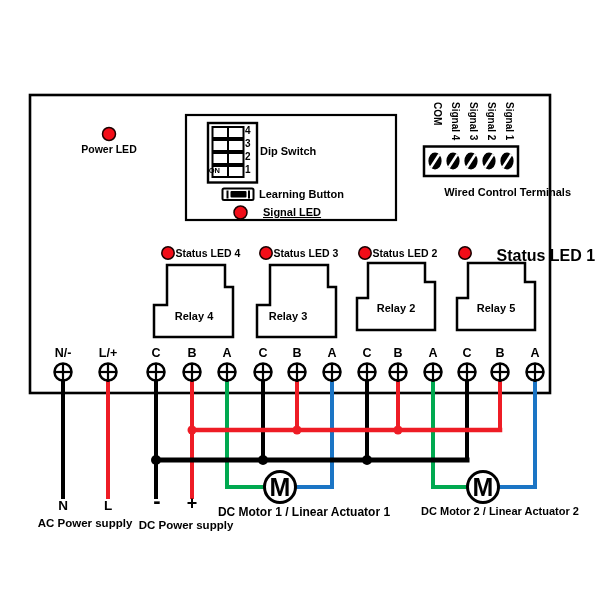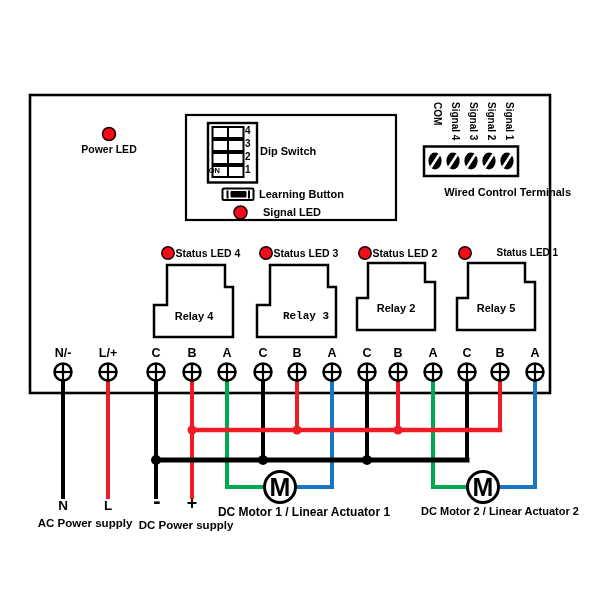--- a/index.html
+++ b/index.html
@@ -200,21 +200,21 @@
       <text x="483" y="496" text-anchor="middle" class="m-sym">M</text>
     </g>
   </svg>
 
 
   <div class="lbl ctr" style="left:59px;top:143.5px;width:100px;font-size:10.5px;">Power LED</div>
 
   <div class="lbl" style="left:260px;top:146px;font-size:11px;">Dip Switch</div>
   <div class="lbl" style="left:204px;top:167px;width:16px;font-size:7.5px;text-align:right;">ON</div>
   <div class="lbl" style="left:259px;top:188.5px;font-size:11px;">Learning Button</div>
-  <div class="lbl" style="left:263px;top:207px;font-size:11px;">Signal LED</div>
+  <div class="lbl" style="left:263px;top:207px;font-size:11px;text-decoration:underline;">Signal LED</div>
 
   <div class="lbl ctr" style="left:391px;top:187px;width:180px;font-size:11px;text-align:right;">Wired Control Terminals</div>
 
   <div class="lbl ctr" style="left:43px;top:499px;width:40px;font-size:13.5px;">N</div>
   <div class="lbl ctr" style="left:88px;top:499px;width:40px;font-size:13.5px;">L</div>
   <div class="lbl ctr" style="left:15px;top:516.5px;width:140px;font-size:11.5px;">AC Power supply</div>
   <div class="lbl ctr" style="left:147px;top:489px;width:20px;font-size:22px;">-</div>
   <div class="lbl ctr" style="left:182px;top:494px;width:20px;font-size:18px;">+</div>
   <div class="lbl ctr" style="left:116px;top:519px;width:140px;font-size:11.5px;">DC Power supply</div>
 
@@ -222,23 +222,23 @@
   <div class="lbl ctr" style="left:400px;top:506px;width:200px;font-size:11px;">DC Motor 2 / Linear Actuator 2</div>
 
   <div id="gen-labels">
       <div class="lbl" style="left: 245px; top: 126px; width: 12px; font-size: 10px;">4</div>
       <div class="lbl" style="left: 245px; top: 139px; width: 12px; font-size: 10px;">3</div>
       <div class="lbl" style="left: 245px; top: 152px; width: 12px; font-size: 10px;">2</div>
       <div class="lbl" style="left: 245px; top: 165px; width: 12px; font-size: 10px;">1</div>
       <div class="lbl" style="left: 175.5px; top: 247.5px; font-size: 10.5px;">Status LED 4</div>
       <div class="lbl" style="left: 273.5px; top: 247.5px; font-size: 10.5px;">Status LED 3</div>
       <div class="lbl" style="left: 372.5px; top: 247.5px; font-size: 10.5px;">Status LED 2</div>
-      <div class="lbl" style="left: 472.5px; top: 247.5px; font-size: 10px; padding-left: 24px;">Status LED 1</div>
+      <div class="lbl" style="left: 472.5px; top: 247.5px; font-size: 16px; padding-left: 24px;">Status LED 1</div>
       <div class="lbl ctr" style="left: 159px; top: 311px; width: 70px; font-size: 11px;">Relay 4</div>
-      <div class="lbl ctr" style="left: 271px; top: 311px; width: 70px; font-size: 11px; font-family: Liberation Mono, monospace;">Relay 3</div>
+      <div class="lbl ctr" style="left: 253px; top: 311px; width: 70px; font-size: 11px;">Relay 3</div>
       <div class="lbl ctr" style="left: 361px; top: 303px; width: 70px; font-size: 11px;">Relay 2</div>
       <div class="lbl ctr" style="left: 461px; top: 303px; width: 70px; font-size: 11px;">Relay 5</div>
       <div class="lbl vlabel" style="left: 441.5px; top: 102px; width: 46px; height: 13px;">COM</div>
       <div class="lbl vlabel" style="left: 459.5px; top: 102px; width: 46px; height: 13px;">Signal 4</div>
       <div class="lbl vlabel" style="left: 477.5px; top: 102px; width: 46px; height: 13px;">Signal 3</div>
       <div class="lbl vlabel" style="left: 495.5px; top: 102px; width: 46px; height: 13px;">Signal 2</div>
       <div class="lbl vlabel" style="left: 513.5px; top: 102px; width: 46px; height: 13px;">Signal 1</div>
       <div class="lbl ctr" style="left: 45px; top: 347px; width: 36px; font-size: 12.5px;">N/-</div>
       <div class="lbl ctr" style="left: 90px; top: 347px; width: 36px; font-size: 12.5px;">L/+</div>
       <div class="lbl ctr" style="left: 138px; top: 347px; width: 36px; font-size: 12.5px;">C</div>

